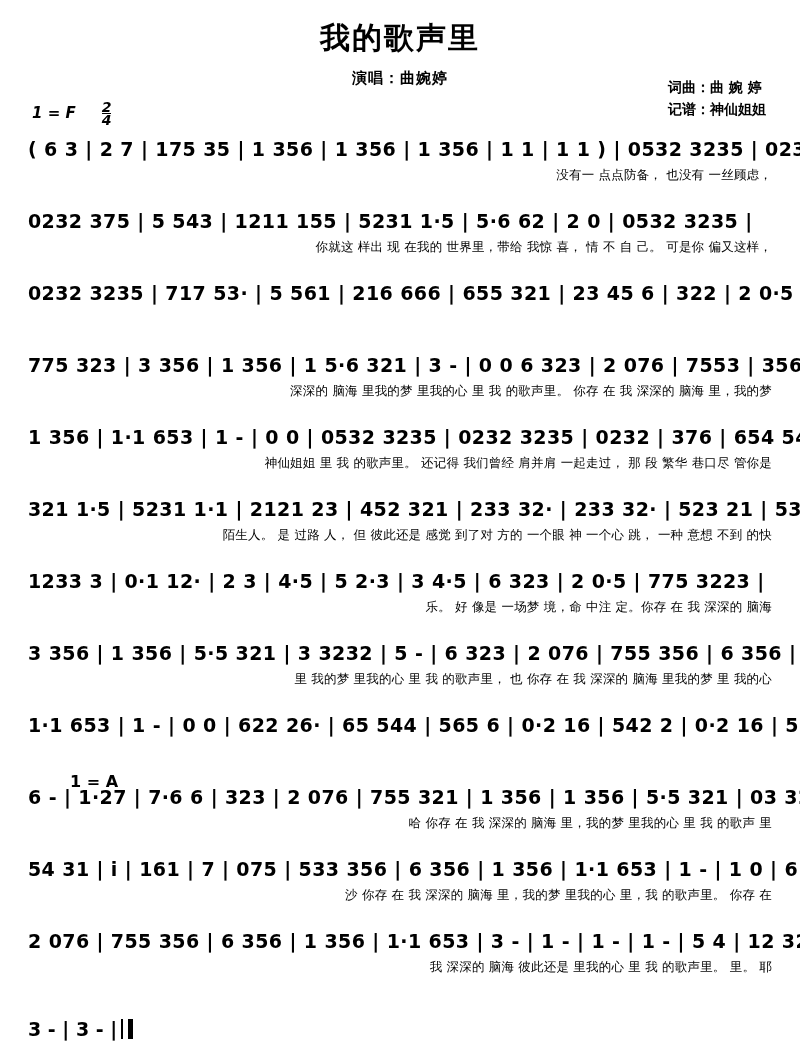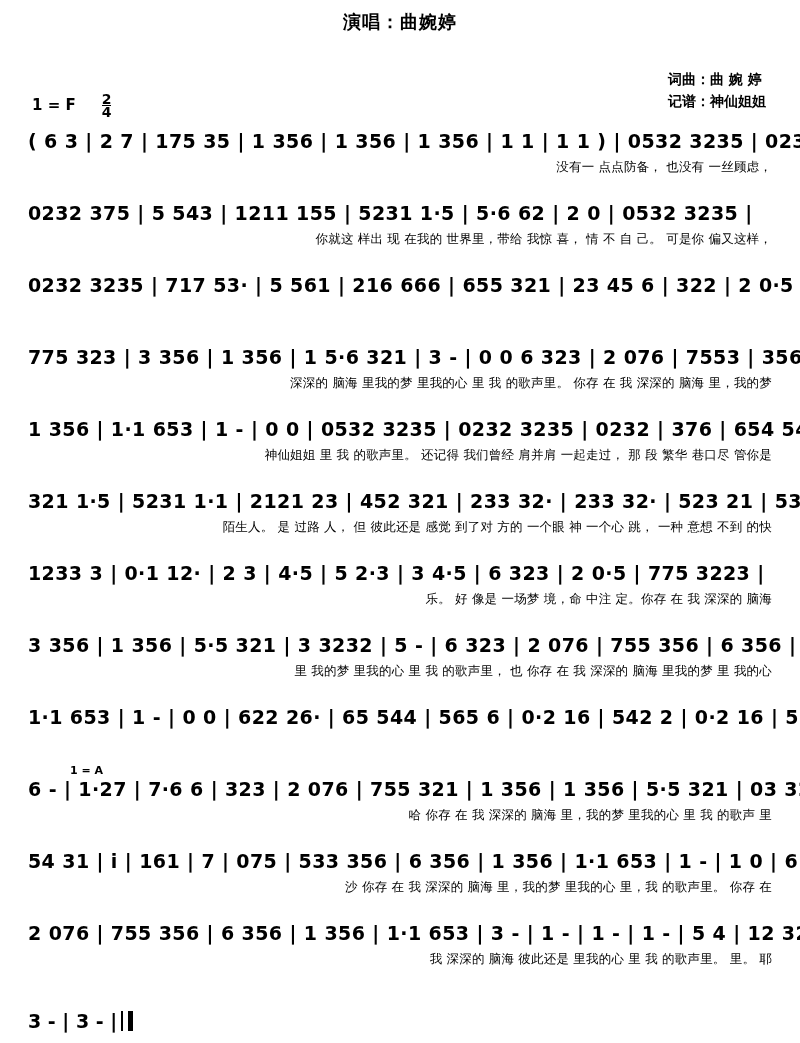--- a/index.html
+++ b/index.html
@@ -24,21 +24,21 @@
   .title {
     text-align: center;
     font-size: 30px;
     font-weight: bold;
     letter-spacing: 2px;
     margin: 18px 0 0 0;
     font-family: "DejaVu Sans", "Liberation Sans", sans-serif;
   }
   .singer {
     text-align: center;
-    font-size: 18px;
+    font-size: 15px;
     font-weight: bold;
     margin-top: 10px;
     letter-spacing: 1px;
   }
   .credits {
     position: absolute;
     right: 34px;
     top: 58px;
     text-align: left;
     font-size: 14px;
@@ -47,20 +47,21 @@
   }
   .keyblock {
     position: absolute;
     left: 32px;
     top: 86px;
     font-size: 15px;
     font-weight: bold;
     display: flex;
     align-items: flex-start;
     gap: 26px;
+    font-style: italic;
   }
   .key {
     font-size: 15px;
     white-space: nowrap;
   }
   .meter {
     display: inline-block;
     text-align: center;
     line-height: 11px;
     font-size: 14px;
@@ -111,32 +112,33 @@
   .coda .endbar {
     display: inline-block;
     margin-left: 4px;
     border-left: 2px solid #000;
     border-right: 5px solid #000;
     width: 5px;
     height: 20px;
     vertical-align: -3px;
   }
   .keychange {
-    font-size: 11px;
+    font-size: 16px;
     font-weight: bold;
     position: absolute;
     left: 70px;
     top: -12px;
   }
 </style>
 </head>
 <body>
 
 <div class="sheet">
 
+  <div class="title">我的歌声里</div>
   <div class="singer">演唱：曲婉婷</div>
 
   <div class="credits">
     <div>词曲：曲 婉 婷</div>
     <div>记谱：神仙姐姐</div>
   </div>
 
   <div class="keyblock">
     <span class="key">
       <span>1 = F</span>

